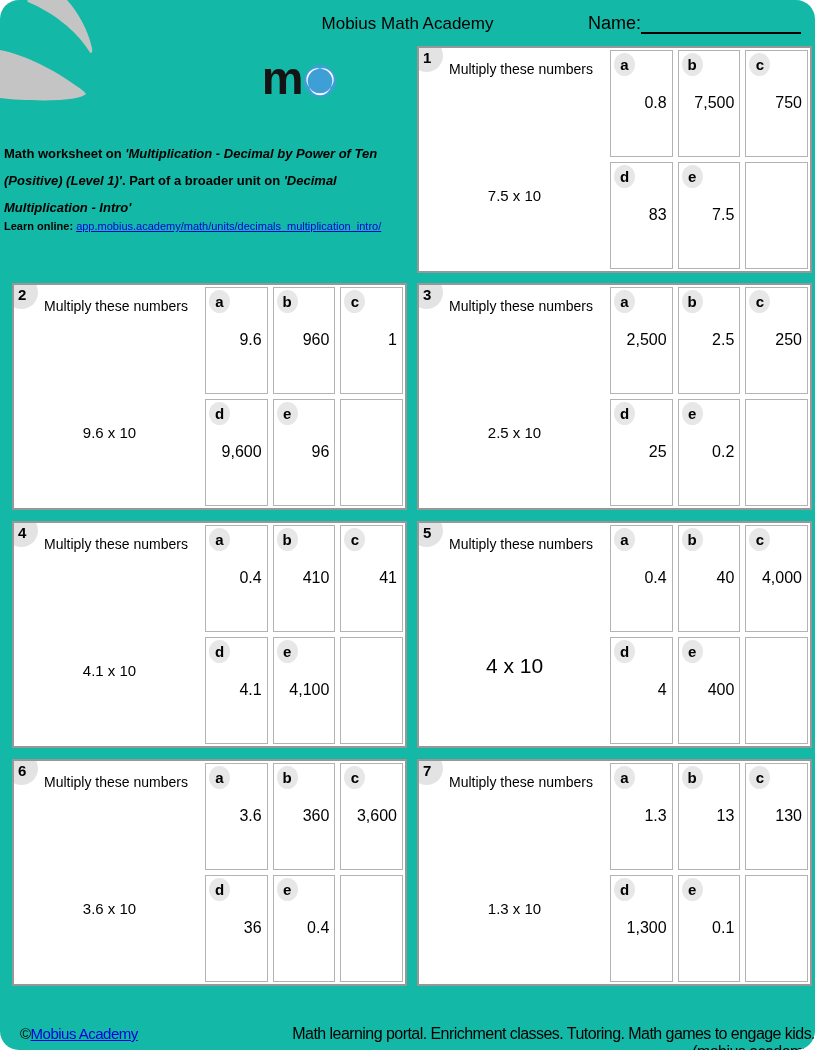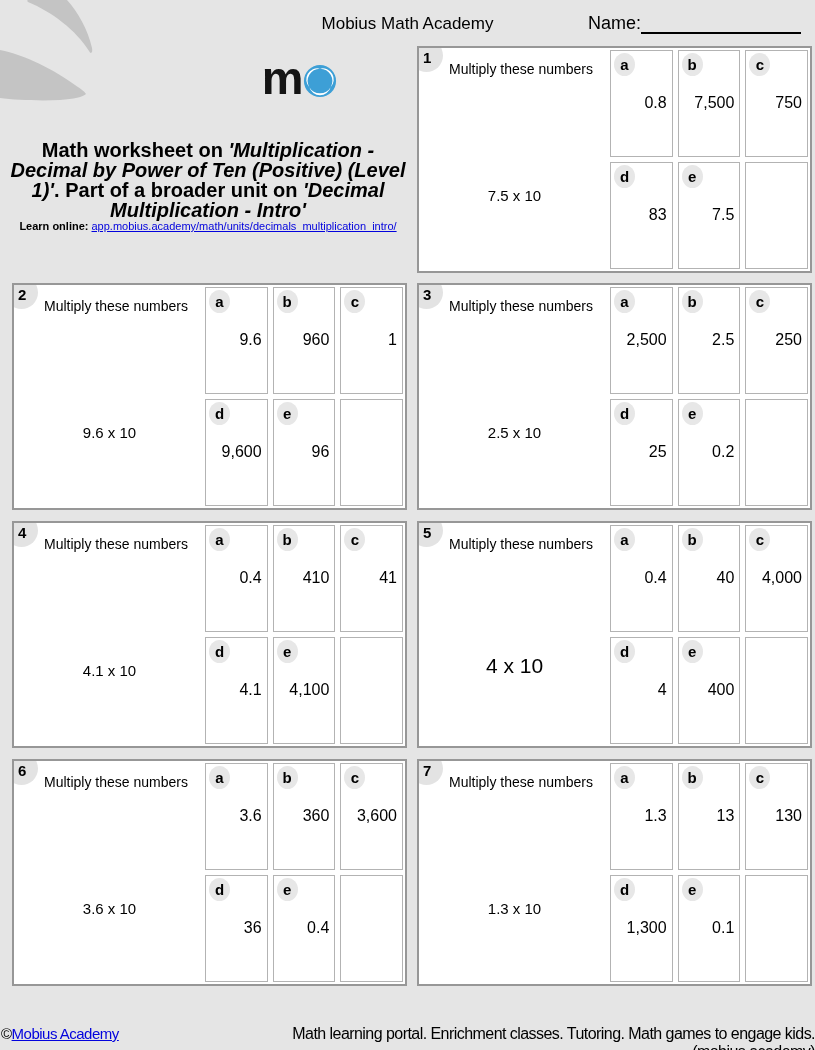--- a/index.html
+++ b/index.html
@@ -1,52 +1,52 @@
 <!DOCTYPE html>
 <html><head>
 <meta charset="utf-8">
 <style>
   html,body{margin:0;padding:0;background:#fff;}
-  #page{position:relative;width:815px;height:1050px;background:#e5e5e5;overflow:hidden;
-        font-family:"Liberation Sans",sans-serif;color:#000;}
+  #page{position:relative;width:815px;height:1050px;background:#14b8a6;overflow:hidden;
+        font-family:"Liberation Sans",sans-serif;color:#000;border-radius:19px;}
   
   .wstitle{position:absolute;top:14px;left:0;width:100%;text-align:center;font-size:17px;}
   .namewrap{position:absolute;top:13px;left:588px;font-size:18px;display:flex;align-items:center;}
   .nameline{display:inline-block;width:160px;height:19px;border-bottom:2px solid #000;}
   
   .watermark{position:absolute;top:0;left:0;}
   
   .logo{position:absolute;top:50px;left:200px;width:200px;display:flex;align-items:center;
         justify-content:center;font-size:47px;font-weight:bold;letter-spacing:-1.5px;color:#141414;}
   .logomark{width:34px;height:34px;margin:0 1px;transform:translateY(3px);}
   
-  .intro{position:absolute;top:140px;left:4px;width:408px;text-align:center;
-         font-size:20px;font-weight:bold;line-height:20px;}
+  .intro{position:absolute;top:140px;left:4px;width:408px;text-align:left;
+         font-size:13px;font-weight:bold;line-height:27px;}
   .intro .it{font-style:italic;}
-  .learn{position:absolute;top:220px;left:4px;width:408px;text-align:center;font-size:11px;}
+  .learn{position:absolute;top:220px;left:4px;width:408px;font-size:11px;}
   .learn .lbl{font-weight:bold;}
   a.bluelink{color:#0202dd;text-decoration:underline;cursor:pointer;}
   
   .pbox{position:absolute;width:395px;height:227px;border:2px solid #979797;background:#fff;
         box-sizing:border-box;overflow:hidden;}
   .p1{left:417px;top:46px}.p2{left:12px;top:283px}.p3{left:417px;top:283px}
   .p4{left:12px;top:521px}.p5{left:417px;top:521px}.p6{left:12px;top:759px}.p7{left:417px;top:759px}
   .numbadge{position:absolute;top:-9px;left:-9px;width:33px;height:33px;border-radius:50%;background:#e3e3e3;}
   .numtxt{position:absolute;top:1px;left:4px;font-size:15px;font-weight:bold;}
   .prompt{position:absolute;top:13px;left:30px;font-size:14px;}
   .expr{position:absolute;top:139px;left:0;width:191px;text-align:center;font-size:15px;}
   .p5 .expr{top:131px;font-size:21px;}
   .cells{position:absolute;top:2px;left:191px;right:2px;bottom:2px;display:grid;
          grid-template-columns:1fr 1fr 1fr;grid-template-rows:1fr 1fr;gap:5px;}
   .cell{position:relative;border:1px solid #b3b3b3;background:#fff;}
   .lbadge{position:absolute;top:2px;left:3px;width:21px;height:23px;border-radius:50%;background:#e7e7e7;
           display:flex;align-items:center;justify-content:center;font-weight:bold;font-size:15px;}
   .val{position:absolute;top:43px;right:5px;font-size:16px;}
   
-  .footleft{position:absolute;top:1025px;left:1px;font-size:15px;letter-spacing:-0.5px;text-align:right;}
+  .footleft{position:absolute;top:1025px;left:20px;font-size:15px;letter-spacing:-0.5px;text-align:right;}
   .foottag{position:absolute;top:1025px;left:185px;font-size:16px;letter-spacing:-0.55px;text-align:right;}
 </style>
 </head>
 <body>
 
 <div id="page">
 
   <svg class="watermark" width="120" height="120" viewBox="0 0 120 120" aria-hidden="true">
     <path d="M 67 0 C 78 12 88 30 92 48 C 93 52 91 55 89 51 C 76 30 52 12 28 2 C 27 1 27 0 28 0 Z" fill="#c4c4c4"></path>
     <path d="M 0 50 C 25 55 55 70 75 85 C 81 89 85 92 86 94 C 83 97 74 99 60 100 C 40 101 15 100 0 98 Z" fill="#c4c4c4"></path>

